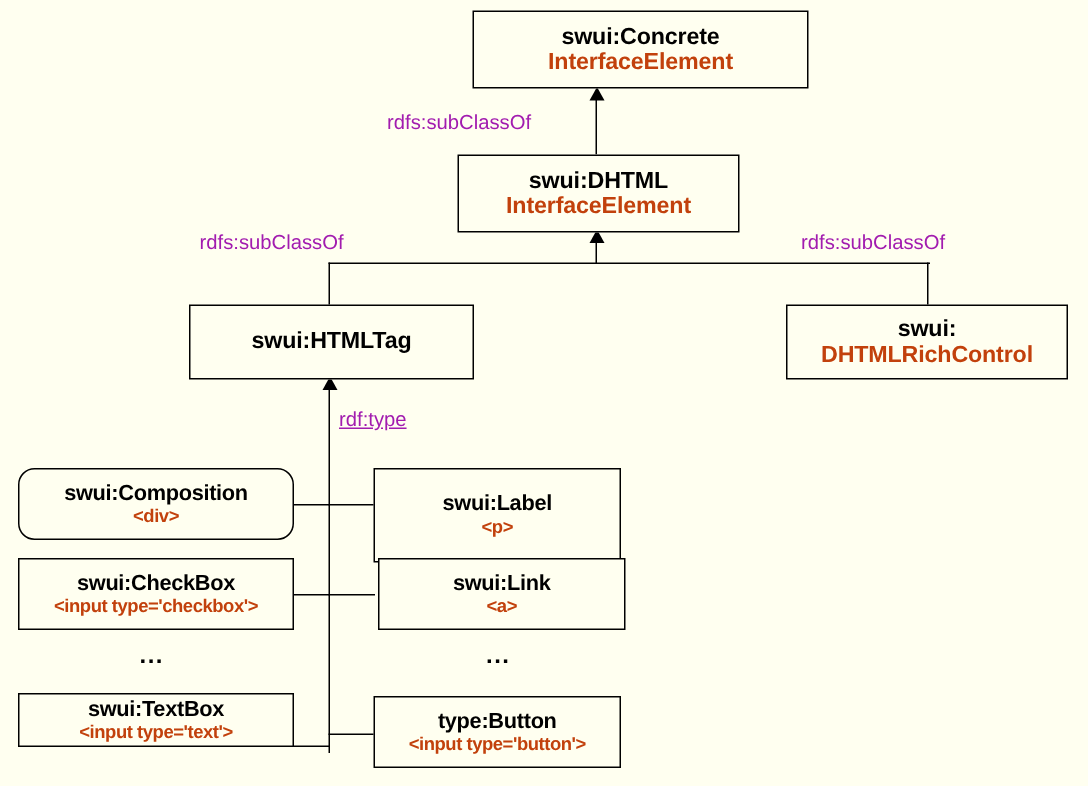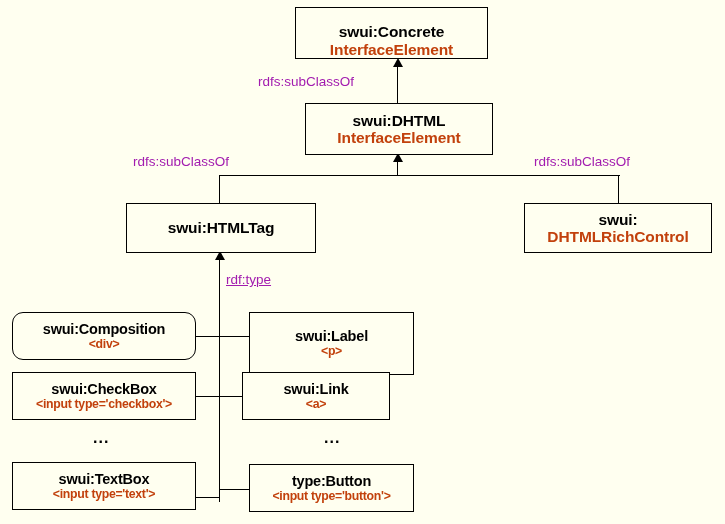--- a/index.html
+++ b/index.html
@@ -109,21 +109,21 @@
 
   <div class="elabel" style="left:133px;top:154px;">rdfs:subClassOf</div>
 
   <div class="elabel" style="left:534px;top:154px;">rdfs:subClassOf</div>
 
   <div class="elabel" style="left:226px;top:272px;text-decoration:underline;">rdf:type</div>
 
   <div class="ellipsis" style="left:93px;top:430px;">...</div>
   <div class="ellipsis" style="left:324px;top:430px;">...</div>
 
-  <div class="node cls" style="left:295px;top:7px;width:193px;height:52px;justify-content:flex-end;">
+  <div class="node cls" style="left:315px;top:7px;width:224px;height:52px;">
     <div class="t1">swui:Concrete</div>
     <div class="t2">InterfaceElement</div>
   </div>
 
   <div class="node cls" style="left:305px;top:103px;width:188px;height:52px;">
     <div class="t1">swui:DHTML</div>
     <div class="t2">InterfaceElement</div>
   </div>
 
   <div class="node cls" style="left:126px;top:203px;width:190px;height:50px;">
@@ -138,31 +138,31 @@
   <div class="node inst" style="left:12px;top:312px;width:184px;height:48px;border-radius:11px;">
     <div class="t1">swui:Composition</div>
     <div class="t2">&lt;div&gt;</div>
   </div>
 
   <div class="node inst" style="left:12px;top:372px;width:184px;height:48px;">
     <div class="t1">swui:CheckBox</div>
     <div class="t2">&lt;input type='checkbox'&gt;</div>
   </div>
 
-  <div class="node inst" style="left:12px;top:462px;width:184px;height:48px;">
+  <div class="node inst" style="left:12px;top:462px;width:184px;height:36px;">
     <div class="t1">swui:TextBox</div>
     <div class="t2">&lt;input type='text'&gt;</div>
   </div>
 
   <div class="node inst" style="left:249px;top:312px;width:165px;height:63px;">
     <div class="t1">swui:Label</div>
     <div class="t2">&lt;p&gt;</div>
   </div>
 
-  <div class="node inst" style="left:242px;top:372px;width:148px;height:48px;">
+  <div class="node inst" style="left:252px;top:372px;width:165px;height:48px;">
     <div class="t1">swui:Link</div>
     <div class="t2">&lt;a&gt;</div>
   </div>
 
   <div class="node inst" style="left:249px;top:464px;width:165px;height:48px;">
     <div class="t1">type:Button</div>
     <div class="t2">&lt;input type='button'&gt;</div>
   </div>
 
 </div>

